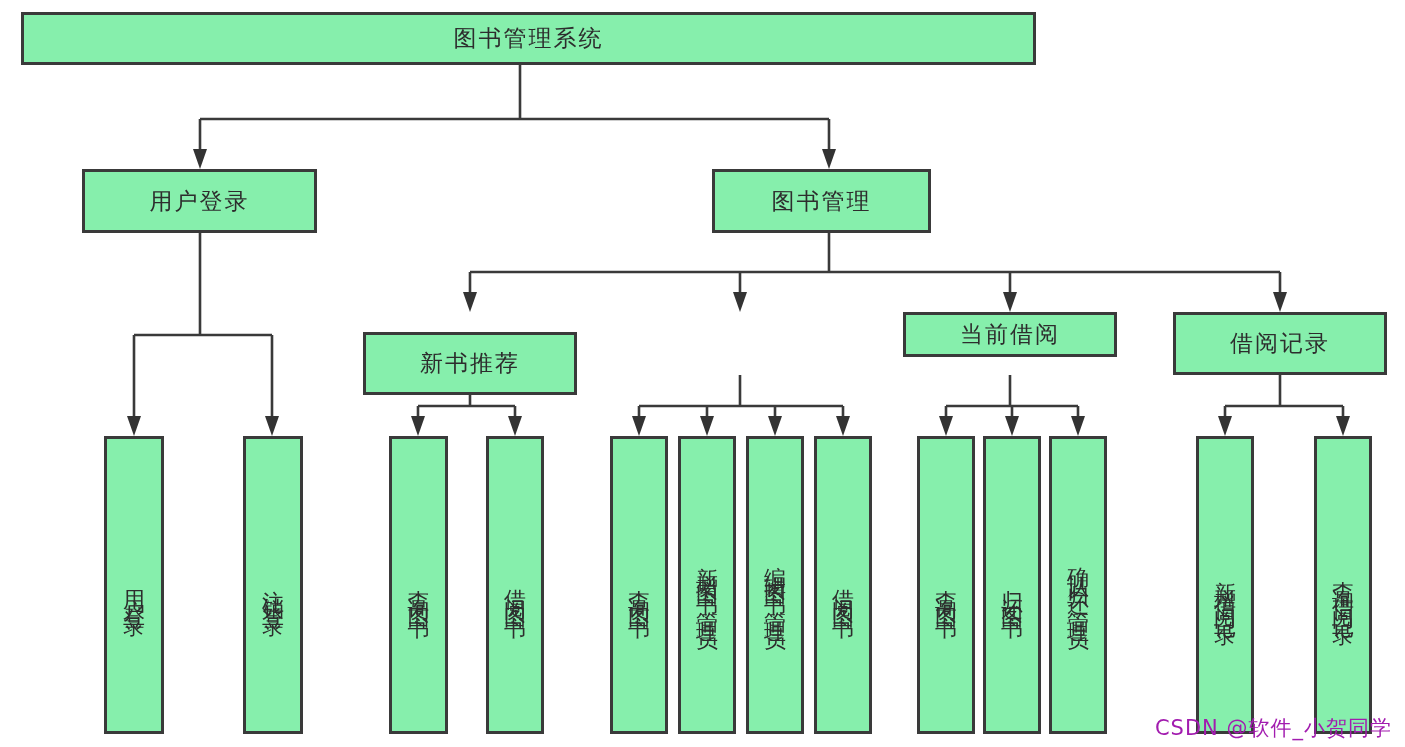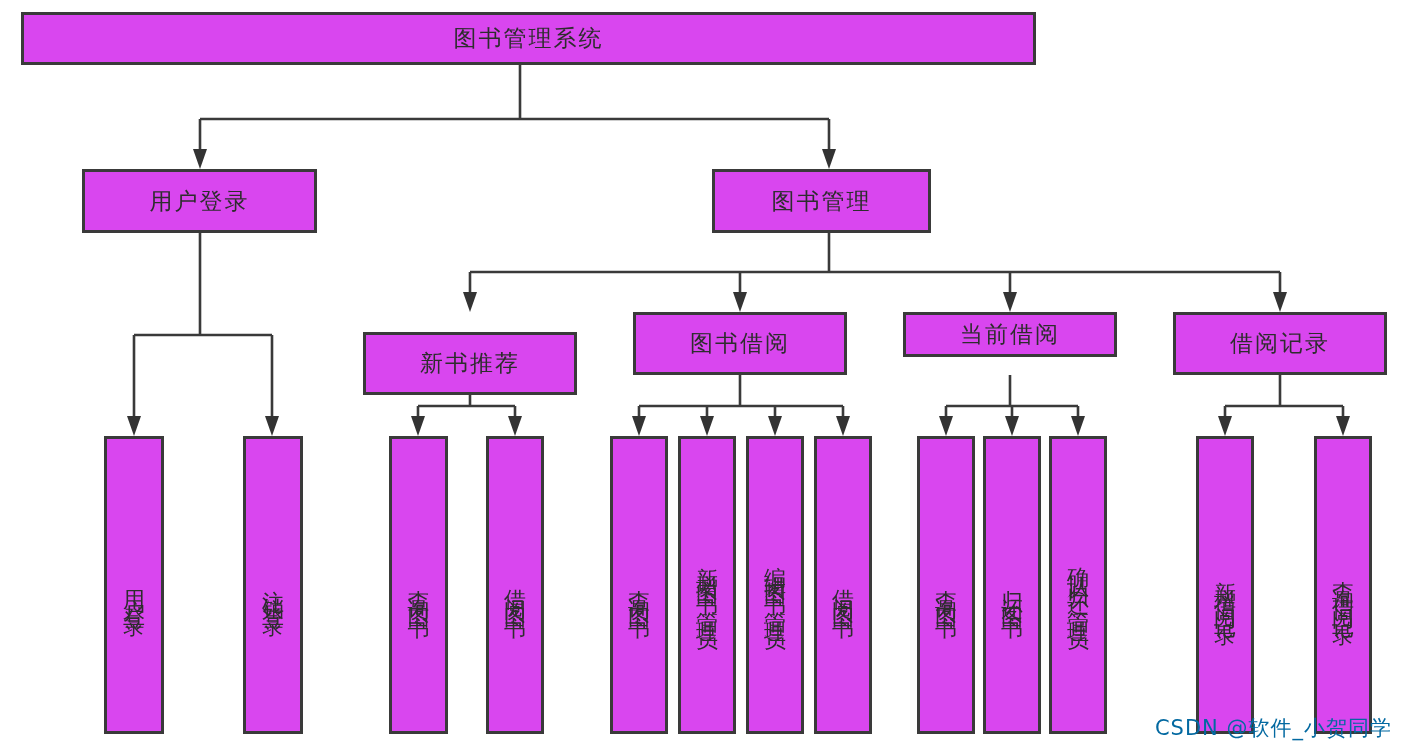--- a/index.html
+++ b/index.html
@@ -3,32 +3,32 @@
 <meta charset="utf-8">
 <style>
   html,body{margin:0;padding:0;background:#ffffff;}
   .canvas{
     position:relative;width:1405px;height:747px;background:#ffffff;overflow:hidden;
     font-family:"DejaVu Sans","Liberation Sans",sans-serif;
   }
   .wires{position:absolute;left:0;top:0;z-index:1;}
   .node{
     position:absolute;box-sizing:border-box;z-index:2;
-    border:3px solid #3a3a3a;background:#d946ef;color:#2d2d2d;
+    border:3px solid #3a3a3a;background:#86efac;color:#2d2d2d;
     display:flex;align-items:center;justify-content:center;
   }
   .h-node{font-size:23px;letter-spacing:2px;white-space:nowrap;}
   .v-node{font-size:22px;}
   .v-node .vtext{
     writing-mode:vertical-rl;text-orientation:mixed;
     letter-spacing:9px;margin-bottom:-9px;line-height:1;white-space:nowrap;
   }
   .watermark{
     position:absolute;right:13px;bottom:5px;z-index:6;
-    font-size:21px;color:#0369a1;letter-spacing:1px;white-space:nowrap;
+    font-size:21px;color:#a21caf;letter-spacing:1px;white-space:nowrap;
   }
 </style>
 </head>
 <body>
 
 <div class="canvas">
 
   <svg class="wires" width="1405" height="747" viewBox="0 0 1405 747" xmlns="http://www.w3.org/2000/svg">
     <g stroke="#3a3a3a" stroke-width="2.6" fill="none">
       <path d="M520,65 L520,119 M200,119 L829,119 M200,119 L200,151 M829,119 L829,151"></path>
@@ -68,23 +68,20 @@
 
   <div class="node h-node" style="left:82px;top:169px;width:235px;height:64px;">
     <span>用户登录</span>
   </div>
   <div class="node h-node" style="left:712px;top:169px;width:219px;height:64px;">
     <span>图书管理</span>
   </div>
 
   <div class="node h-node" style="left:363px;top:312px;width:214px;height:63px;margin-top:20px;">
     <span>新书推荐</span>
-  </div>
-  <div class="node h-node" style="left:633px;top:312px;width:214px;height:63px;">
-    <span>图书借阅</span>
   </div>
   <div class="node h-node" style="left:903px;top:312px;width:214px;height:45px;">
     <span>当前借阅</span>
   </div>
   <div class="node h-node" style="left:1173px;top:312px;width:214px;height:63px;">
     <span>借阅记录</span>
   </div>
 
   <div class="node v-node" style="left:104px;top:436px;width:60px;height:298px;">
     <span class="vtext">用户登录</span>

